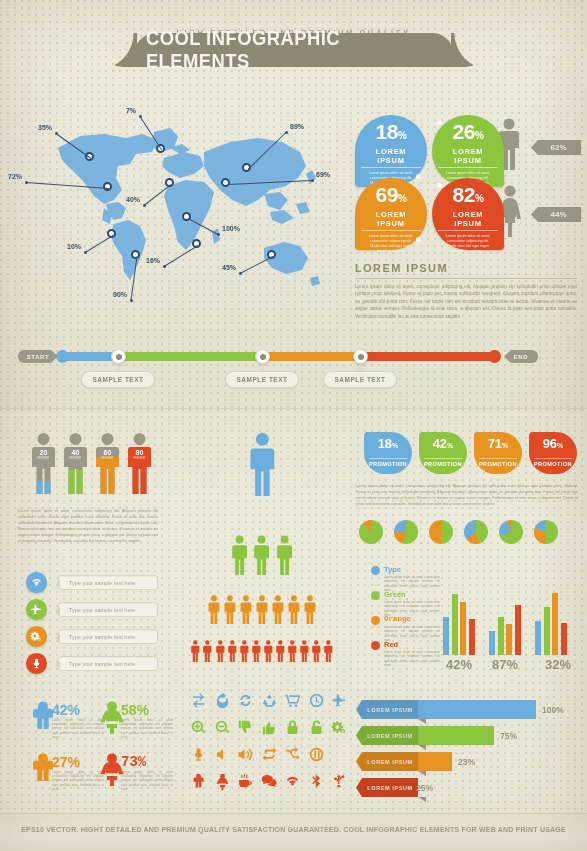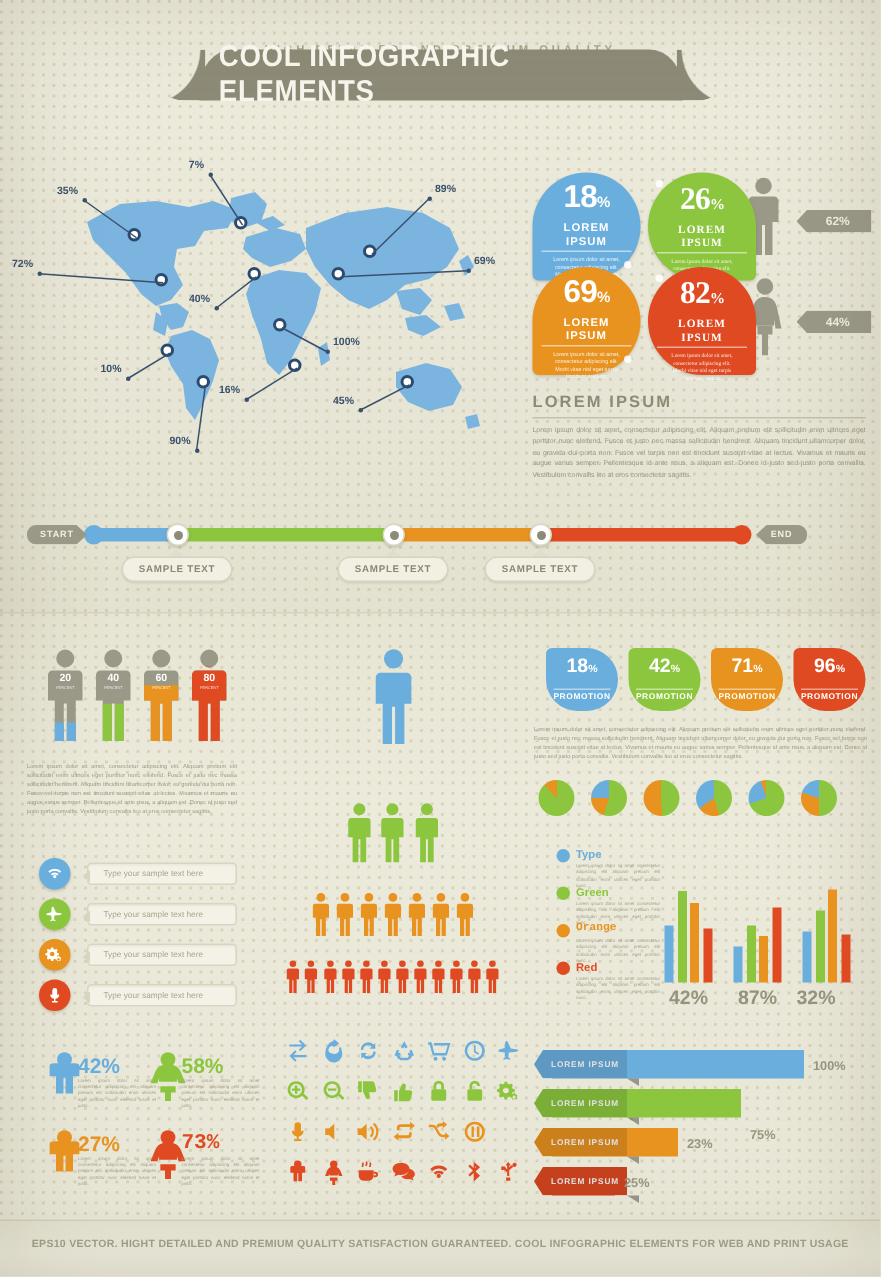--- a/index.html
+++ b/index.html
@@ -79,21 +79,21 @@
   .mline { position:absolute; background:#39506b; height:1px; transform-origin:0 50%; }
   .mdot { position:absolute; width:3px; height:3px; border-radius:50%; background:#39506b; }
 
   
   .leaf {
     position:absolute; width:72px; height:72px;
     border-radius: 36px 36px 36px 4px;
     padding:7px 6px 0; color:#fff; text-align:center;
     box-shadow: 0 1px 2px rgba(80,70,40,.22);
   }
-  .leaf.tr { border-radius: 36px 36px 4px 36px; font-family: Liberation Serif, serif; }
+  .leaf.tr { border-radius: 36px 36px 4px 36px; }
   .leaf .num { font-size:21px; font-weight:bold; line-height:20px; letter-spacing:-.5px;}
   .leaf .num small { font-size:10px; font-weight:bold; }
   .leaf .cap {
     font-size:7.5px; font-weight:bold; letter-spacing:.7px; margin-top:1px;
     border-bottom:1px solid rgba(255,255,255,.55); padding-bottom:2px; display:inline-block;
   }
   .leaf .body { font-size:3.6px; line-height:5px; opacity:.85; margin-top:3px; padding:0 7px; }
   .leaf .knob{ position:absolute; width:5px;height:5px;border-radius:50%;background:rgba(255,255,255,.85); }
 
   
@@ -569,21 +569,21 @@
     <div class="bar-lab" style="left: 439px; top: 657px; width: 40px; text-align: center;">42%</div>
     <div class="bar-v" style="left: 489.25px; top: 631.44px; width: 6px; height: 23.56px; background: rgb(106, 174, 221);"></div>
     <div class="bar-v" style="left: 497.75px; top: 616.56px; width: 6px; height: 38.44px; background: rgb(140, 198, 62);"></div>
     <div class="bar-v" style="left: 506.25px; top: 624px; width: 6px; height: 31px; background: rgb(232, 146, 31);"></div>
     <div class="bar-v" style="left: 514.75px; top: 605.4px; width: 6px; height: 49.6px; background: rgb(224, 74, 34);"></div>
     <div class="bar-lab" style="left: 485px; top: 657px; width: 40px; text-align: center;">87%</div>
     <div class="bar-v" style="left: 535.25px; top: 620.9px; width: 6px; height: 34.1px; background: rgb(106, 174, 221);"></div>
     <div class="bar-v" style="left: 543.75px; top: 606.64px; width: 6px; height: 48.36px; background: rgb(140, 198, 62);"></div>
     <div class="bar-v" style="left: 552.25px; top: 593px; width: 6px; height: 62px; background: rgb(232, 146, 31);"></div>
     <div class="bar-v" style="left: 560.75px; top: 622.76px; width: 6px; height: 32.24px; background: rgb(224, 74, 34);"></div>
-    <div class="bar-lab" style="left: 531px; top: 657px; width: 40px; text-align: left;">32%</div>
+    <div class="bar-lab" style="left: 531px; top: 657px; width: 40px; text-align: right;">32%</div>
     <div class="icongrid-cell" style="left: 190px; top: 692px; width: 17px; height: 17px; color: rgb(106, 174, 221);">
       <svg width="17" height="17" viewBox="0 0 24 24" fill="#6aaedd">
         <path d="M4,8 h12 l-3,-3 l1.4,-1.4 l5.4,5.4 l-5.4,5.4 l-1.4,-1.4 l3,-3 h-12 z" transform="translate(0,-2)"></path>
         <path d="M20,16 h-12 l3,3 l-1.4,1.4 l-5.4,-5.4 l5.4,-5.4 l1.4,1.4 l-3,3 h12 z" transform="translate(0,2)"></path>
       </svg>
     </div>
     <div class="icongrid-cell" style="left: 213.5px; top: 692px; width: 17px; height: 17px; color: rgb(106, 174, 221);">
       <svg width="17" height="17" viewBox="0 0 24 24" fill="#6aaedd">
         <path d="M12,4 a8,8 0 1 0 7.4,5 h-2.3 a5.8,5.8 0 1 1 -5.1,-8.6 v-2.4 l5,4 l-5,4 v-2.4 a3.6,3.6 0 1 0 0,0 z" transform="translate(0,3)"></path>
         <path d="M12,4.5 a7.5,7.5 0 1 0 6.6,3.9 l-1.9,1.1 a5.3,5.3 0 1 1 -4.7,-2.8 z"></path>
@@ -776,21 +776,21 @@
       </svg></div>
     <div class="gnum" style="left: 121px; top: 754px; color: rgb(224, 74, 34); font-family: Liberation Mono, monospace;">73%</div>
     <div class="gbody" style="left: 121px; top: 770px;">Lorem ipsum dolor sit amet consectetur adipiscing elit aliquam pretium elit sollicitudin enim ultrices eget porttitor nunc eleifend fusce et justo.</div>
     <div class="rb" style="left: 368px; top: 700px; width: 168px; background: rgb(106, 174, 221);"></div>
     <div class="rb-tag" style="left: 356px; top: 700px; background: rgb(106, 174, 221); filter: brightness(0.88);">LOREM IPSUM</div>
     <div class="rb-fold" style="left: 418px; top: 719px; border-left: 8px solid transparent; border-top: 5px solid rgba(0, 0, 0, 0.35);"></div>
     <div class="rb-pct" style="left: 542px; top: 705px;">100%</div>
     <div class="rb" style="left: 368px; top: 726px; width: 126px; background: rgb(140, 198, 62);"></div>
     <div class="rb-tag" style="left: 356px; top: 726px; background: rgb(140, 198, 62); filter: brightness(0.88);">LOREM IPSUM</div>
     <div class="rb-fold" style="left: 418px; top: 745px; border-left: 8px solid transparent; border-top: 5px solid rgba(0, 0, 0, 0.35);"></div>
-    <div class="rb-pct" style="left: 500px; top: 731px; margin-top: 20px;">75%</div>
+    <div class="rb-pct" style="left: 500px; top: 731px;">75%</div>
     <div class="rb" style="left: 368px; top: 752px; width: 84px; background: rgb(232, 146, 31);"></div>
     <div class="rb-tag" style="left: 356px; top: 752px; background: rgb(232, 146, 31); filter: brightness(0.88);">LOREM IPSUM</div>
     <div class="rb-fold" style="left: 418px; top: 771px; border-left: 8px solid transparent; border-top: 5px solid rgba(0, 0, 0, 0.35);"></div>
     <div class="rb-pct" style="left: 458px; top: 757px;">23%</div>
     <div class="rb" style="left: 368px; top: 778px; width: 42px; background: rgb(224, 74, 34);"></div>
     <div class="rb-tag" style="left: 356px; top: 778px; background: rgb(224, 74, 34); filter: brightness(0.88);">LOREM IPSUM</div>
     <div class="rb-fold" style="left: 418px; top: 797px; border-left: 8px solid transparent; border-top: 5px solid rgba(0, 0, 0, 0.35);"></div>
     <div class="rb-pct" style="left: 416px; top: 783px;">25%</div>
   </div>
 

